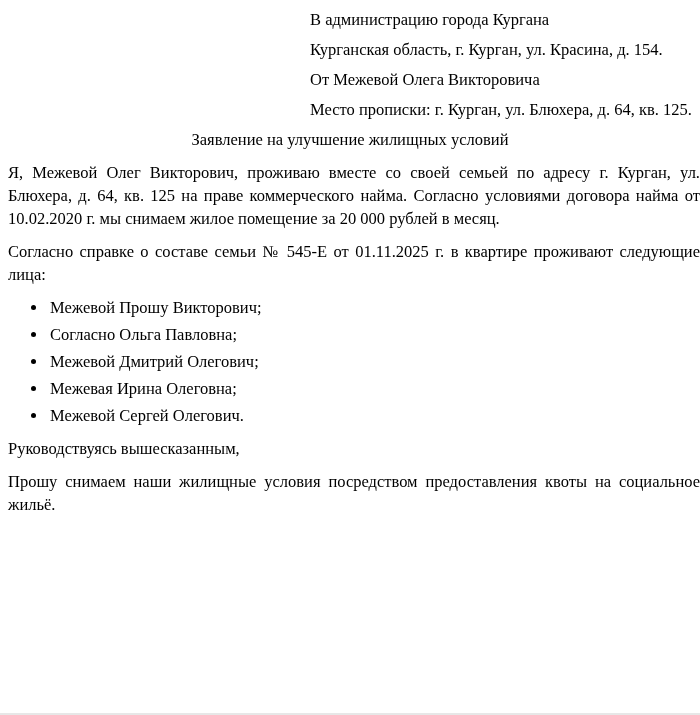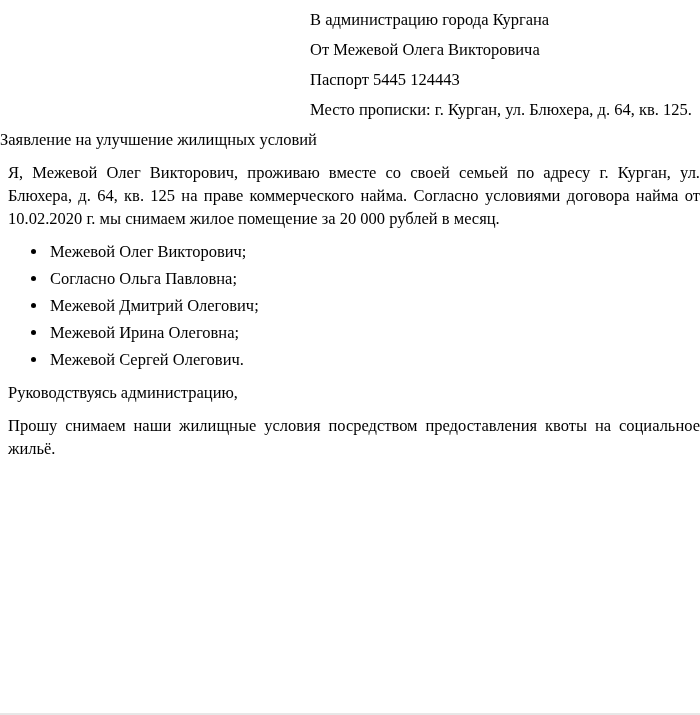--- a/index.html
+++ b/index.html
@@ -22,20 +22,21 @@
     overflow: hidden;
   }
   .header-block {
     margin: 0 8px 0 310px;
     text-align: justify;
   }
   .header-block p {
     margin: 0 0 7px 0;
   }
   .doc-title {
+    text-align: center;
     font-size: 16.5px;
     font-weight: normal;
     margin: 3px 0 10px 0;
     line-height: 23px;
   }
   .body-text p {
     margin: 0 0 10px 8px;
     text-align: justify;
   }
   ul.family-list {
@@ -48,35 +49,36 @@
     padding-left: 2px;
   }
 </style>
 </head>
 <body>
 
 <div class="page">
 
   <div class="header-block">
     <p>В администрацию города Кургана</p>
+    <p>Курганская область, г. Курган, ул. Красина, д. 154.</p>
     <p>От Межевой Олега Викторовича</p>
-    <p>Паспорт 5445 124443</p>
     <p>Место прописки: г. Курган, ул. Блюхера, д. 64, кв. 125.</p>
   </div>
 
   <div class="doc-title">Заявление на улучшение жилищных условий</div>
 
   <div class="body-text">
     <p>Я, Межевой Олег Викторович, проживаю вместе со своей семьей по адресу г. Курган, ул. Блюхера, д. 64, кв. 125 на праве коммерческого найма. Согласно условиями договора найма от 10.02.2020 г. мы снимаем жилое помещение за 20 000 рублей в месяц.</p>
+    <p>Согласно справке о составе семьи № 545-Е от 01.11.2025 г. в квартире проживают сле­дующие лица:</p>
 
     <ul class="family-list">
-      <li>Межевой Олег Викторович;</li>
+      <li>Межевой Прошу Викторович;</li>
       <li>Согласно Ольга Павловна;</li>
       <li>Межевой Дмитрий Олегович;</li>
-      <li>Межевой Ирина Олеговна;</li>
+      <li>Межевая Ирина Олеговна;</li>
       <li>Межевой Сергей Олегович.</li>
     </ul>
 
-    <p>Руководствуясь администрацию,</p>
+    <p>Руководствуясь вышесказанным,</p>
     <p>Прошу снимаем наши жилищные условия посредством предоставления квоты на соци­альное жильё.</p>
   </div>
 
 </div>
 
 </body></html>

